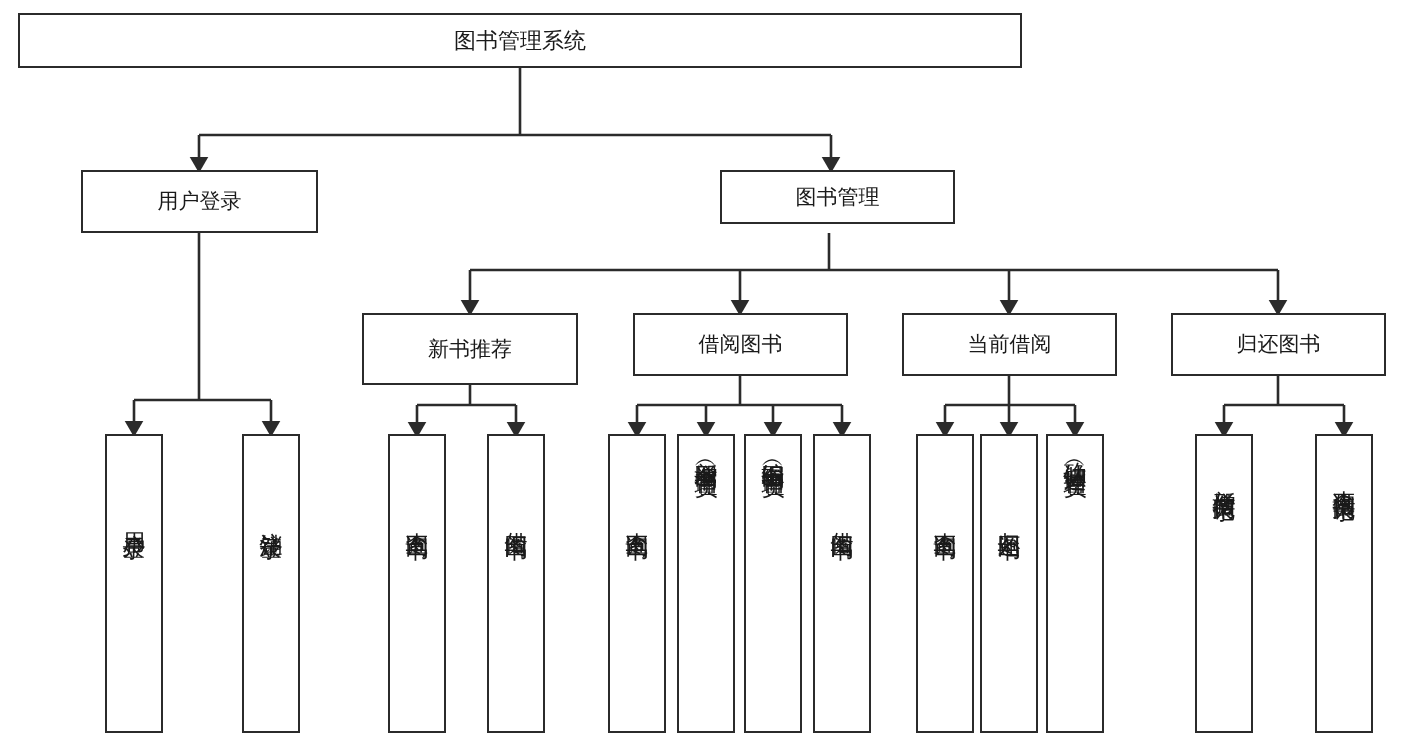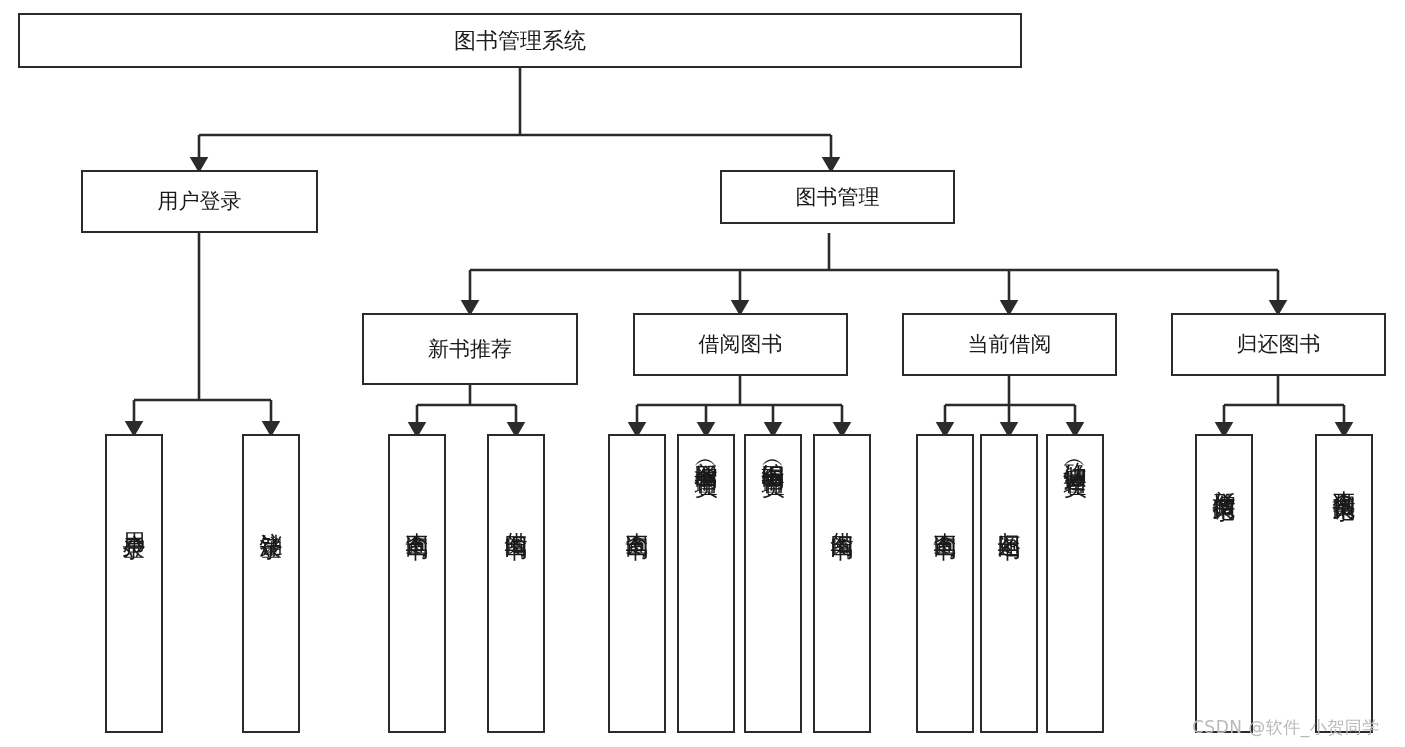--- a/index.html
+++ b/index.html
@@ -183,15 +183,14 @@
     <span class="label">确认归还（管理员）</span>
   </div>
 
   <div class="node vert" style="left:1195px; top:434px; width:58px; height:299px; padding-top:36px;">
     <span class="label">新增借阅记录</span>
   </div>
   <div class="node vert" style="left:1315px; top:434px; width:58px; height:299px; padding-top:36px;">
     <span class="label">查询借阅记录</span>
   </div>
 
-  <div class="watermark" style="left:1192px; top:716px;">CSDN @软件_小贺同学</div>
 
 </div>
 
 </body></html>

